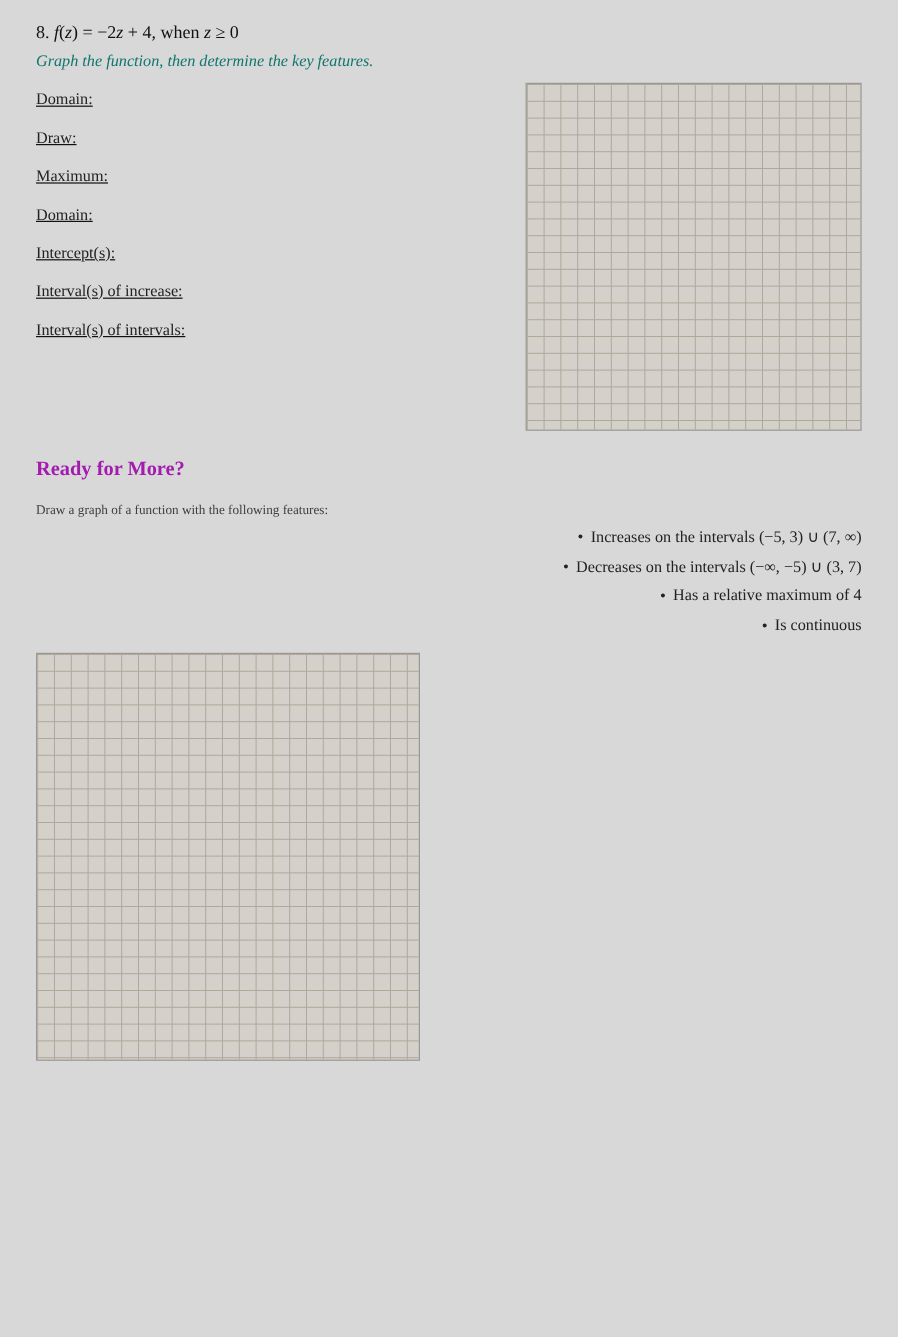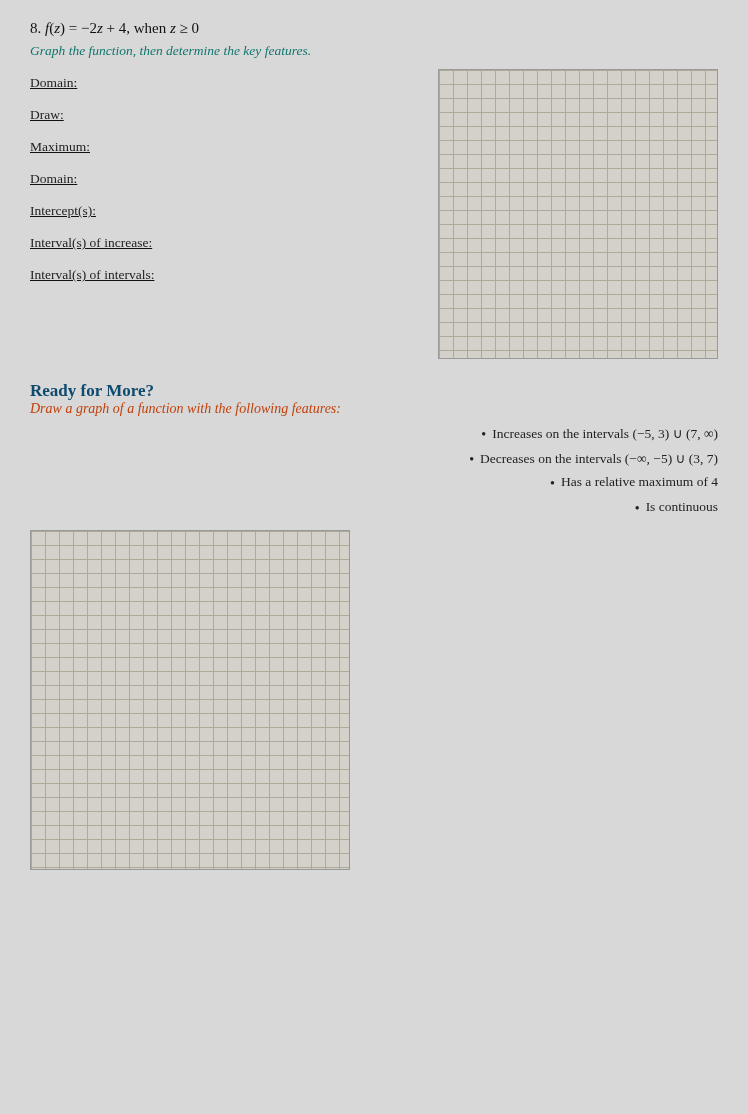--- a/index.html
+++ b/index.html
@@ -76,29 +76,28 @@
     }
 
     .ready-section {
       margin-top: 22px;
       margin-bottom: 10px;
     }
 
     .ready-title {
       font-size: 17px;
       font-weight: bold;
-      color: #0c4a6e;
-      margin-bottom: 0;
+      color: #a21caf;
+      margin-bottom: 18px;
     }
 
     .ready-instruction {
-      font-size: 14px;
+      font-size: 11px;
       margin-bottom: 8px;
-      color: #c2410c;
-      font-style: italic;
+      color: #404040;
     }
 
     .bullet-list {
       list-style: none;
       padding-left: 10px;
       margin-bottom: 12px;
     }
 
     .bullet-list li {
       font-size: 13.5px;

